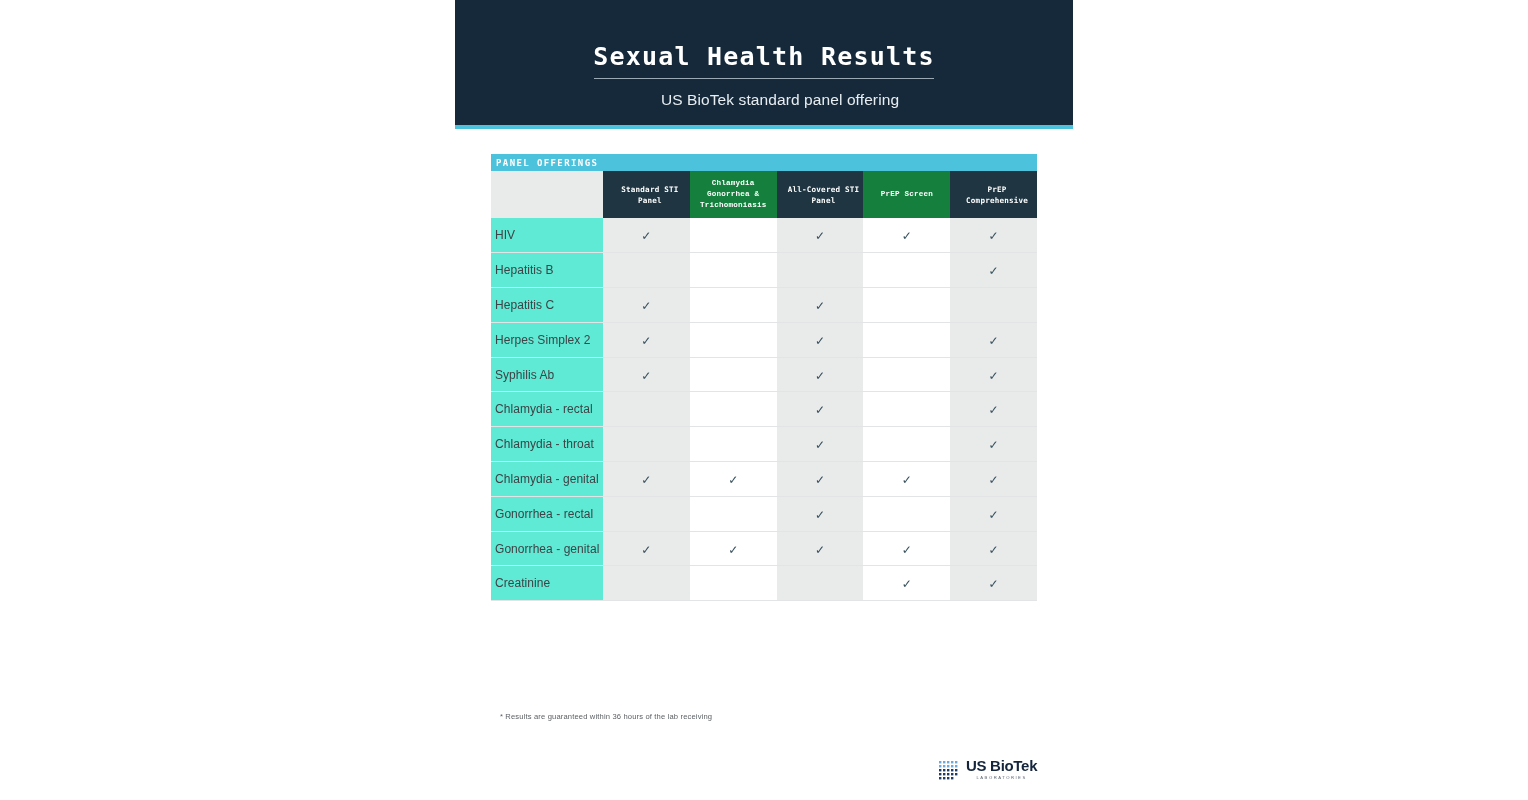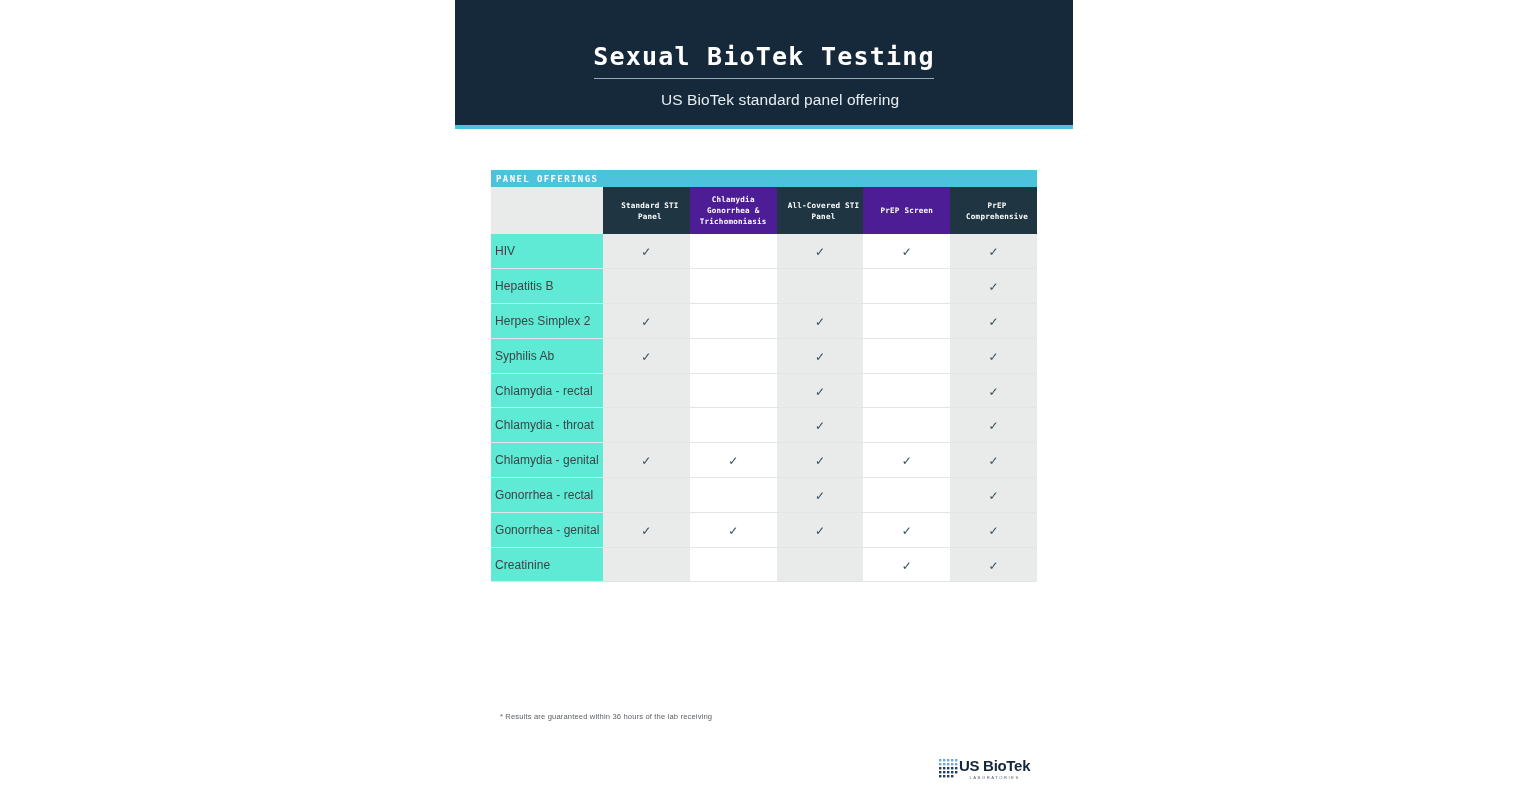--- a/index.html
+++ b/index.html
@@ -54,21 +54,21 @@
     color: #e8eef2;
     margin-top: 12px;
     letter-spacing: 0.1px;
     margin-left: 32px;
   }
 
   
   .table-wrap {
     position: absolute;
     left: 491px;
-    top: 170px;
+    top: 154px;
     width: 546px;
   }
 
   .panel-banner {
     background: #4cc2dd;
     height: 17px;
     display: flex;
     align-items: center;
     padding-left: 5px;
   }
@@ -96,21 +96,21 @@
     font-family: "DejaVu Sans Mono", "Liberation Mono", monospace;
     font-size: 7.6px;
     font-weight: bold;
     line-height: 1.45;
     color: #ffffff;
     letter-spacing: 0.2px;
     padding: 2px 3px;
   }
   thead th.h-label { background: #e9eaea; }
   thead th.h-dark  { background: #1f3642; padding-left: 10px; }
-  thead th.h-mid   { background: #4c1d95; }
+  thead th.h-mid   { background: #15803d; font-family: Liberation Mono, monospace; }
 
   tbody td {
     height: 34.8px;
     border-bottom: 1px solid #e2e4e5;
     vertical-align: middle;
     padding: 0;
   }
 
   td.label-cell {
     background: #5eead4;
@@ -145,22 +145,22 @@
     color: #5d6165;
     letter-spacing: 0.15px;
   }
 
   
   .logo {
     position: absolute;
     left: 938px;
     top: 758px;
     display: flex;
-    align-items: flex-start;
-    gap: 0;
+    align-items: flex-end;
+    gap: 7px;
   }
   .logo-mark {
     width: 21px;
     height: 20px;
     display: block;
   }
   .logo-text { display: flex; flex-direction: column; }
   .logo-name {
     font-family: "Liberation Sans", sans-serif;
     font-weight: bold;
@@ -177,21 +177,21 @@
     margin-top: 2px;
     text-align: center;
   }
 </style>
 </head>
 <body>
 
 <div id="page">
 
   <div class="header-band">
-    <div class="header-title">Sexual BioTek Testing</div>
+    <div class="header-title">Sexual Health Results</div>
     <div class="header-rule"></div>
     <div class="header-subtitle">US BioTek standard panel offering</div>
   </div>
 
   <div class="table-wrap">
     <div class="panel-banner">
       <span class="panel-banner-text">PANEL OFFERINGS</span>
     </div>
 
     <table class="panel">
@@ -222,20 +222,28 @@
             <td class="data-cell plain"><span class="check">✓</span></td>
             <td class="data-cell tint"><span class="check">✓</span></td>
           </tr>
           <tr>
             <td class="label-cell">Hepatitis B</td>
             <td class="data-cell tint"></td>
             <td class="data-cell plain"></td>
             <td class="data-cell tint"></td>
             <td class="data-cell plain"></td>
             <td class="data-cell tint"><span class="check">✓</span></td>
+          </tr>
+          <tr>
+            <td class="label-cell">Hepatitis C</td>
+            <td class="data-cell tint"><span class="check">✓</span></td>
+            <td class="data-cell plain"></td>
+            <td class="data-cell tint"><span class="check">✓</span></td>
+            <td class="data-cell plain"></td>
+            <td class="data-cell tint"></td>
           </tr>
           <tr>
             <td class="label-cell">Herpes Simplex 2</td>
             <td class="data-cell tint"><span class="check">✓</span></td>
             <td class="data-cell plain"></td>
             <td class="data-cell tint"><span class="check">✓</span></td>
             <td class="data-cell plain"></td>
             <td class="data-cell tint"><span class="check">✓</span></td>
           </tr>
           <tr>

